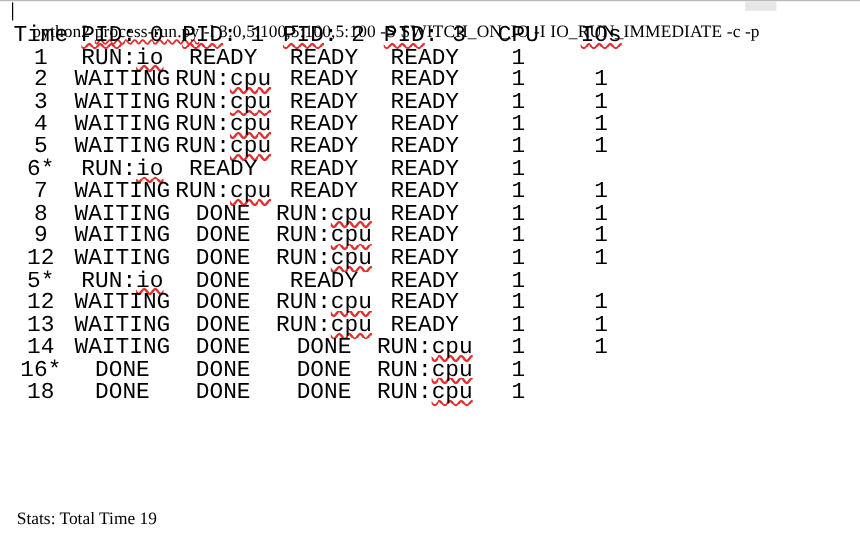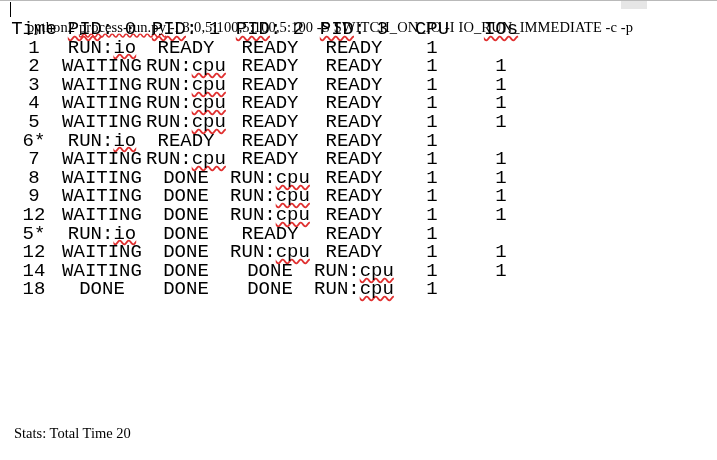--- a/index.html
+++ b/index.html
@@ -252,39 +252,57 @@
         <tr>
           <td class="time">12</td>
           <td>WAITING</td>
           <td>DONE</td>
           <td>RUN:<span class="sq">cpu</span></td>
           <td>READY</td>
           <td>1</td>
           <td>1</td>
         </tr>
         <tr>
+          <td class="time">13</td>
+          <td>WAITING</td>
+          <td>DONE</td>
+          <td>RUN:<span class="sq">cpu</span></td>
+          <td>READY</td>
+          <td>1</td>
+          <td>1</td>
+        </tr>
+        <tr>
           <td class="time">14</td>
           <td>WAITING</td>
           <td>DONE</td>
           <td>DONE</td>
           <td>RUN:<span class="sq">cpu</span></td>
           <td>1</td>
           <td>1</td>
+        </tr>
+        <tr>
+          <td class="time">16*</td>
+          <td>DONE</td>
+          <td>DONE</td>
+          <td>DONE</td>
+          <td>RUN:<span class="sq">cpu</span></td>
+          <td>1</td>
+          <td></td>
         </tr>
         <tr>
           <td class="time">18</td>
           <td>DONE</td>
           <td>DONE</td>
           <td>DONE</td>
           <td>RUN:<span class="sq">cpu</span></td>
           <td>1</td>
           <td></td>
         </tr>
       </tbody>
   </table>
 
   <div class="stats">
-    <div>Stats: Total Time 20</div>
+    <div>Stats: Total Time 19</div>
     
     
   </div>
 
 </div>
 
 </body></html>

